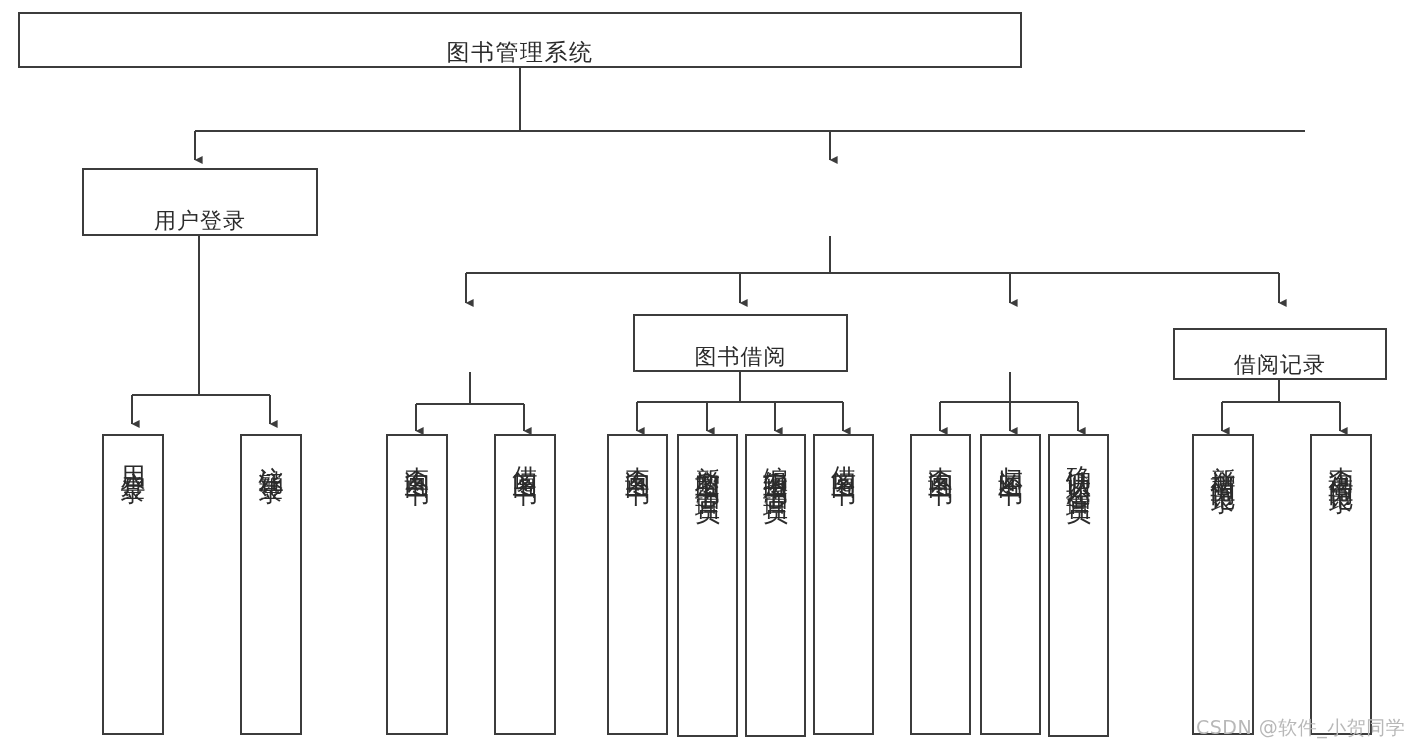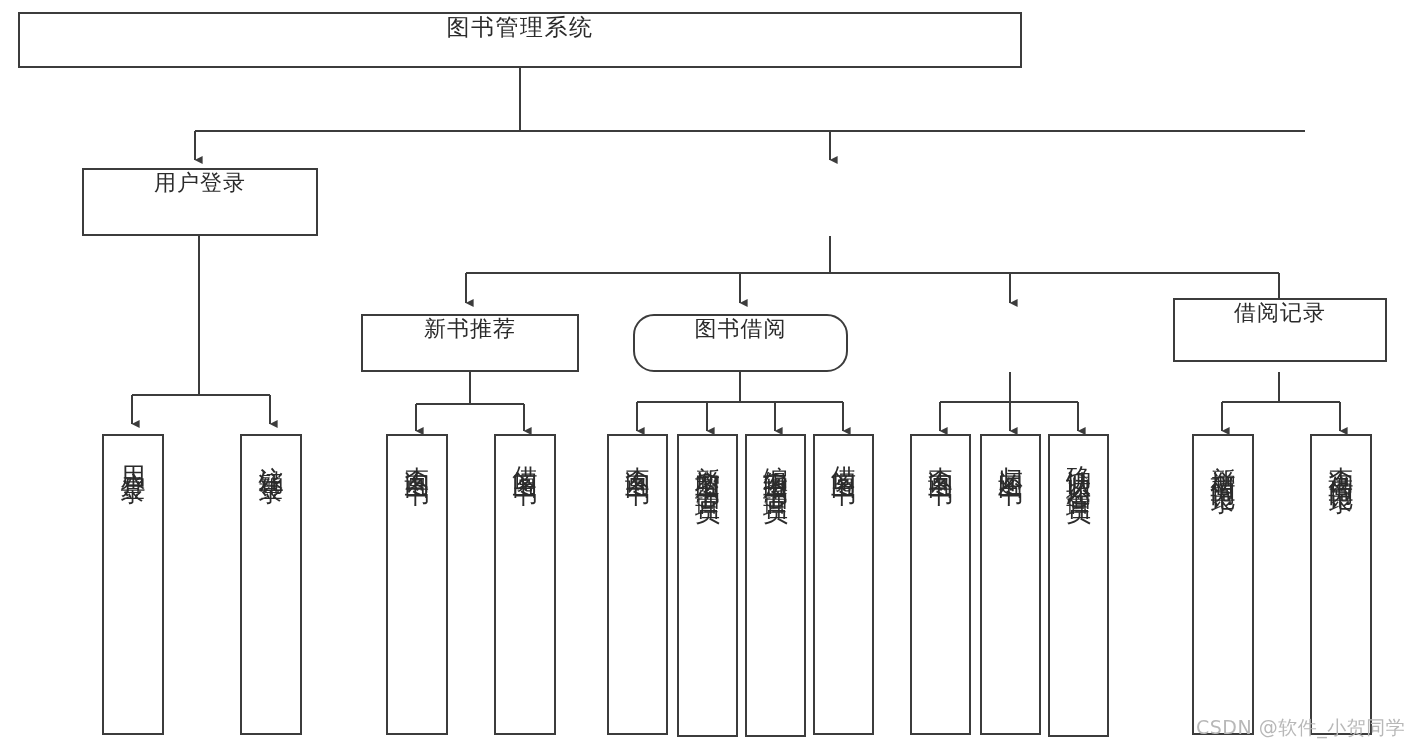--- a/index.html
+++ b/index.html
@@ -21,21 +21,21 @@
     left:0; top:0;
     width:1405px; height:747px;
     pointer-events:none;
   }
   .node{
     position:absolute;
     box-sizing:border-box;
     border:2px solid #3c3c3c;
     background:#ffffff;
     display:flex;
-    align-items:flex-start;
+    align-items:flex-end;
     justify-content:center;
     z-index:2;
   }
   .node .label{
     color:#2b2b2b;
     line-height:1.18;
     text-align:center;
     white-space:nowrap;
   }
   
@@ -127,30 +127,27 @@
 
   <div class="node h root" style="left:18px; top:12px; width:1004px; height:56px;">
     <span class="label">图书管理系统</span>
   </div>
 
   <div class="node h" style="left:82px; top:168px; width:236px; height:68px;">
     <span class="label">用户登录</span>
   </div>
 
 
-  <div class="node h" style="left:361px; top:314px; width:218px; height:58px;">
-    <span class="label">新书推荐</span>
-  </div>
 
-  <div class="node h" style="left:633px; top:314px; width:215px; height:58px;border-radius:21px;">
+  <div class="node h" style="left:633px; top:314px; width:215px; height:58px;">
     <span class="label">图书借阅</span>
   </div>
 
 
-  <div class="node h" style="left:1173px; top:298px; width:214px; height:64px;">
+  <div class="node h" style="left:1173px; top:328px; width:214px; height:52px;">
     <span class="label">借阅记录</span>
   </div>
 
   <div class="node v" style="left:102px; top:434px; width:62px; height:301px;">
     <span class="label">用户登录</span>
   </div>
   <div class="node v" style="left:240px; top:434px; width:62px; height:301px;">
     <span class="label">注销登录</span>
   </div>
 

